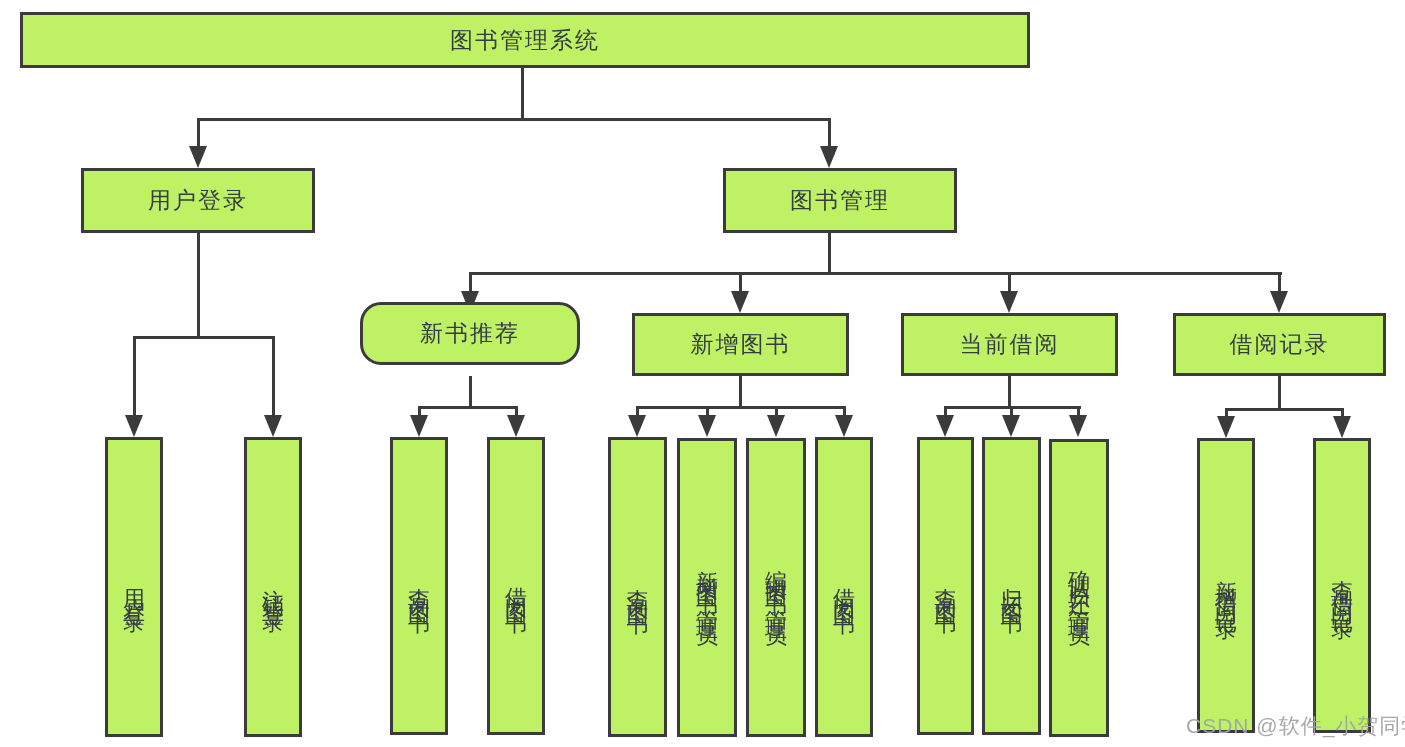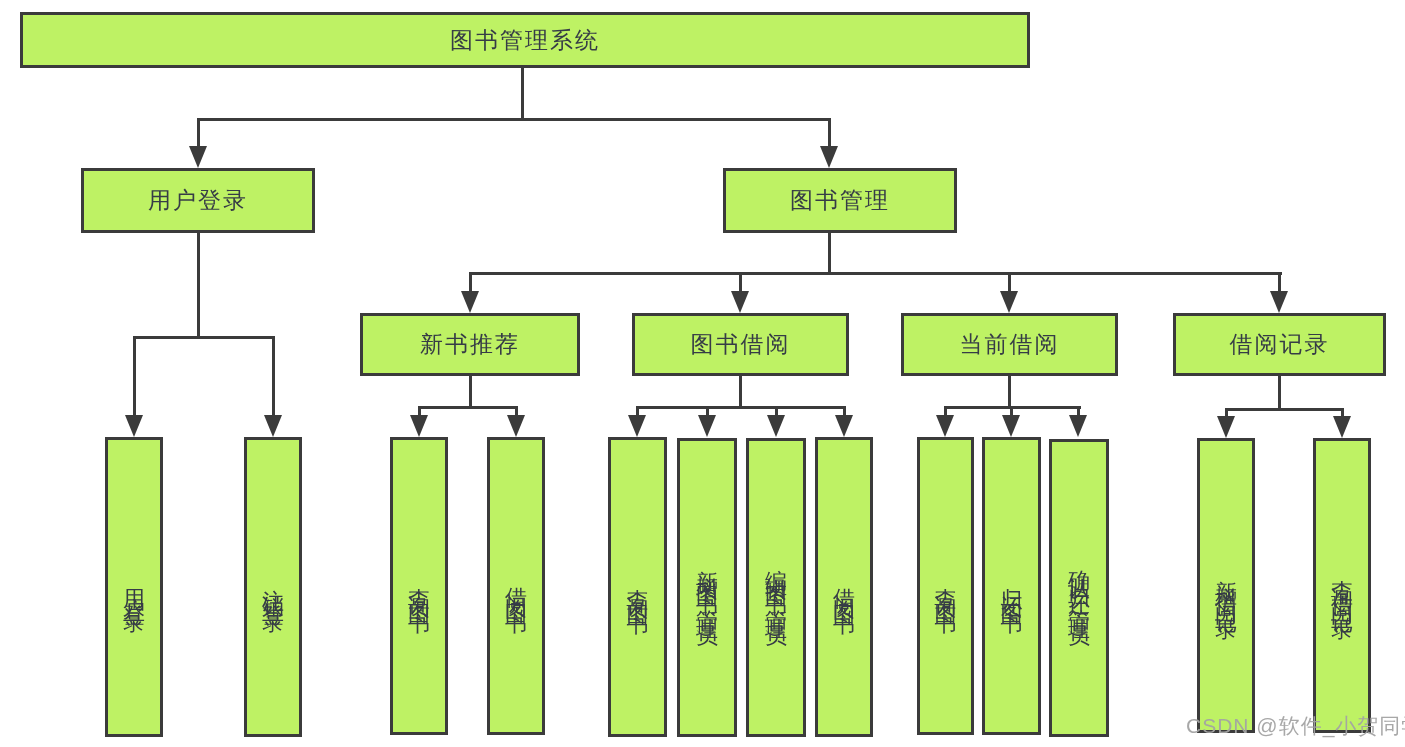--- a/index.html
+++ b/index.html
@@ -83,25 +83,25 @@
   <div class="hline" style="left:469px; top:272px; width:813px;"></div>
   <div class="vline" style="left:469px; top:272px; height:22px;"></div>
   <div class="arrow" style="left:461px; top:291px;"></div>
   <div class="vline" style="left:739px; top:272px; height:22px;"></div>
   <div class="arrow" style="left:731px; top:291px;"></div>
   <div class="vline" style="left:1008px; top:272px; height:22px;"></div>
   <div class="arrow" style="left:1000px; top:291px;"></div>
   <div class="vline" style="left:1278px; top:272px; height:22px;"></div>
   <div class="arrow" style="left:1270px; top:291px;"></div>
 
-  <div class="box hbox" style="left:360px; top:313px; width:220px; height:63px;">
+  <div class="box hbox" style="left:360px; top:302px; width:220px; height:63px;border-radius:21px;">
     <span>新书推荐</span>
   </div>
   <div class="box hbox" style="left:632px; top:313px; width:217px; height:63px;">
-    <span>图书借阅</span>
+    <span>新增图书</span>
   </div>
   <div class="box hbox" style="left:901px; top:313px; width:217px; height:63px;font-family:Liberation Serif, serif;">
     <span>当前借阅</span>
   </div>
   <div class="box hbox" style="left:1173px; top:313px; width:213px; height:63px;">
     <span>借阅记录</span>
   </div>
 
   <div class="vline" style="left:469px; top:376px; height:30px;"></div>
   <div class="hline" style="left:418px; top:406px; width:100px;"></div>

